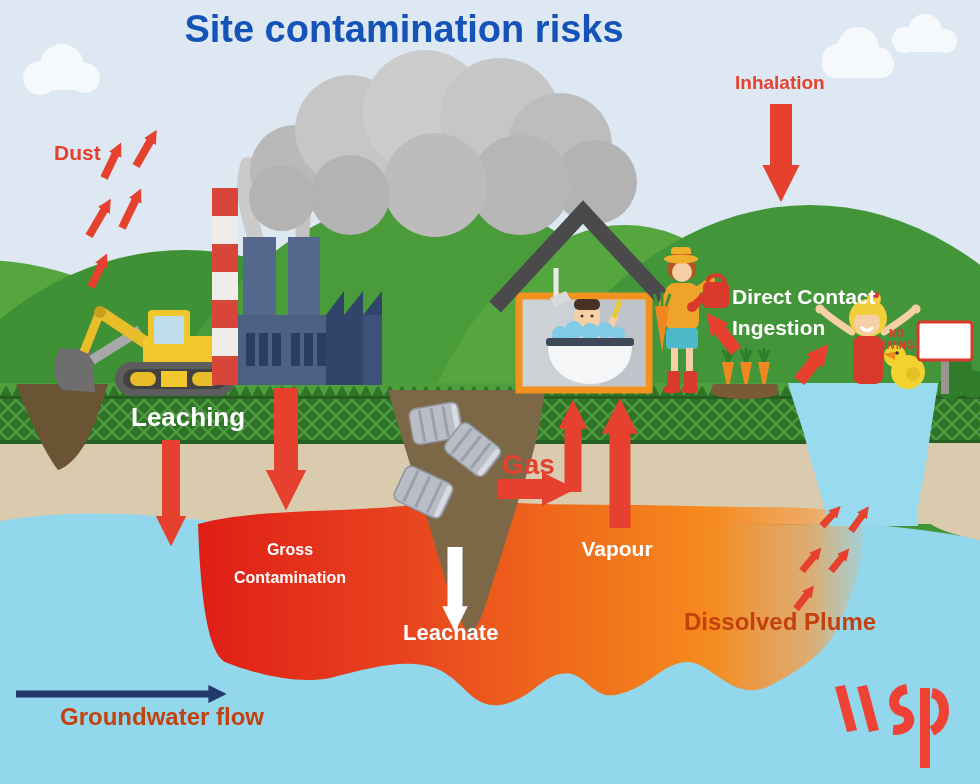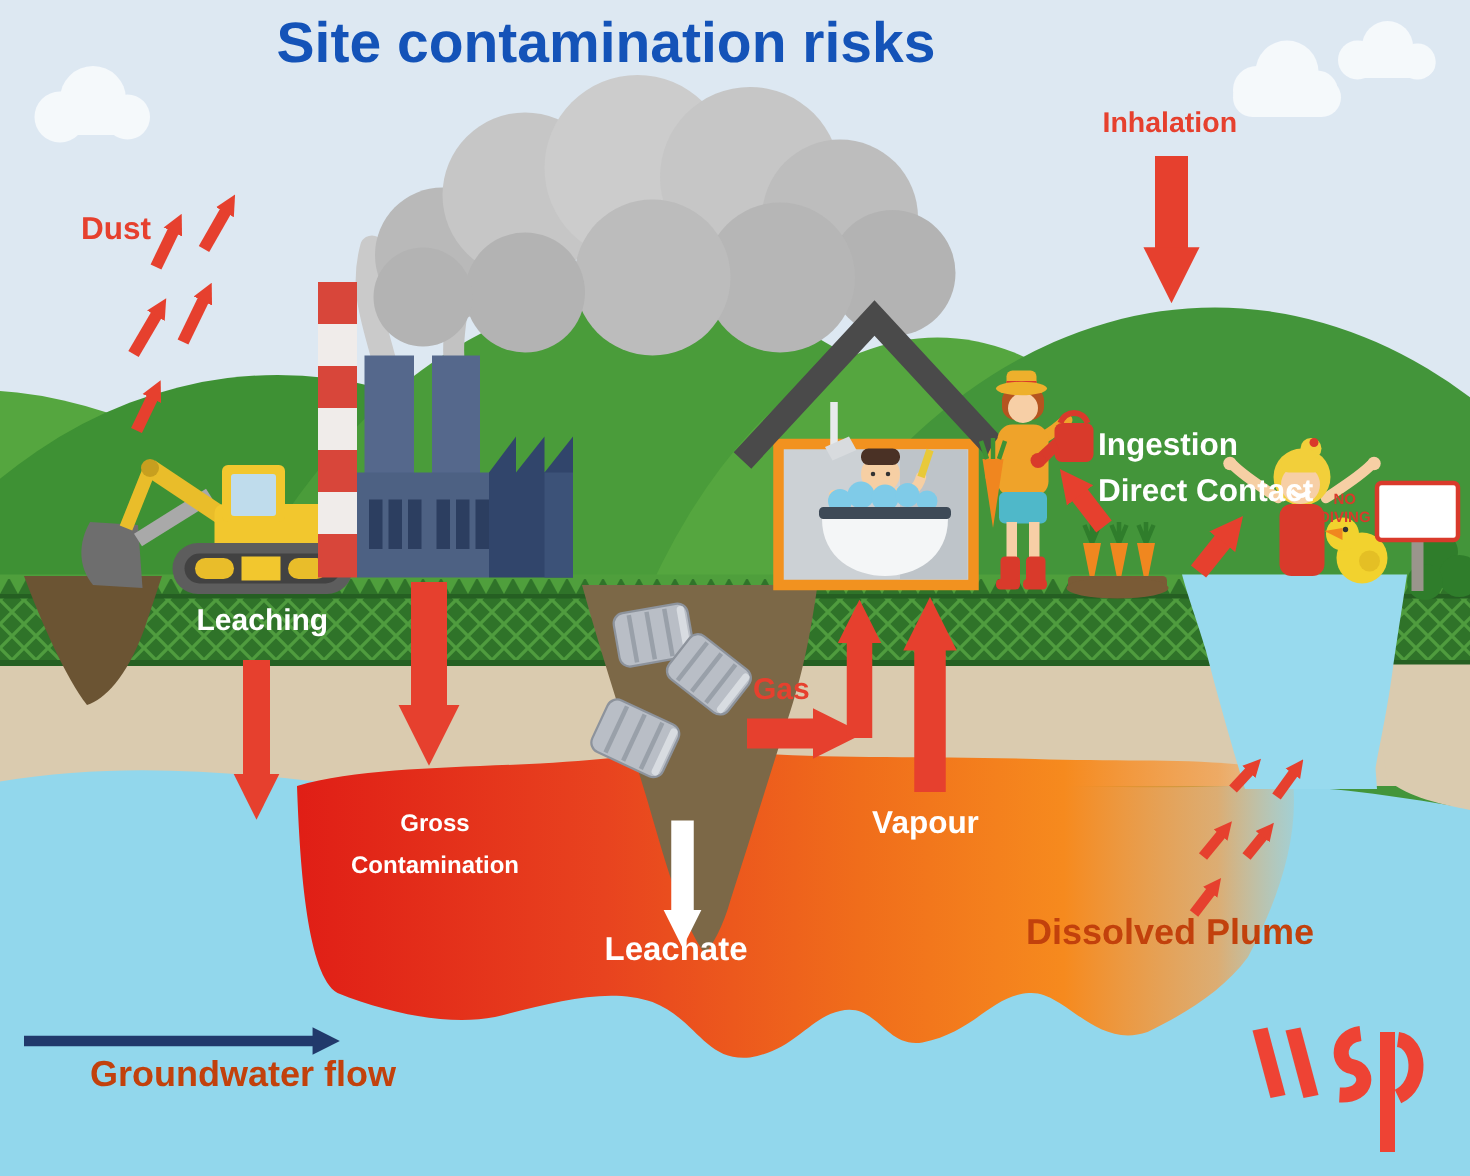--- a/index.html
+++ b/index.html
@@ -8,22 +8,22 @@
   #scene{position:absolute;left:0;top:0;}
   .lbl{position:absolute;font-weight:bold;white-space:nowrap;line-height:1.15;}
   .lbl div{white-space:nowrap;}
   .red{color:#e6402e;}
   .white{color:#ffffff;}
   .navy{color:#c2410c;}
   #title{left:0;top:8px;width:808px;text-align:center;font-size:38px;color:#1453b8;}
   #dust{left:54px;top:141px;font-size:21px;}
   #inhalation{left:735px;top:72px;font-size:19px;}
   #direct{left:732px;top:281px;font-size:21px;line-height:31px;}
-  #leaching{left:131px;top:403px;font-size:20px;}
-  #gas{left:502px;top:449px;font-size:20px;}
+  #leaching{left:131px;top:403px;font-size:26px;}
+  #gas{left:502px;top:449px;font-size:28px;}
   #gross{left:199px;top:536px;width:182px;text-align:center;font-size:16px;line-height:28px;}
   #leachate{left:403px;top:620px;font-size:22px;}
   #vapour{left:546px;top:535px;width:142px;text-align:center;font-size:21px;line-height:28px;}
   #dissolved{left:684px;top:608px;font-size:24px;}
   #gwflow{left:16px;top:703px;font-size:24px;margin-left:44px;}
   #nodiving{left:870px;top:328px;width:53px;text-align:center;font-size:10px;line-height:12px;color:#d93a2b;}
 </style>
 </head>
 <body>
 
@@ -330,22 +330,22 @@
     <path d="M74,6 C58,8 58,26 68,28 C80,30 80,48 60,47" stroke="#ee4334" stroke-width="10" fill="none"></path>
     <rect x="87" y="5" width="10" height="80"></rect>
     <path d="M99,10 C114,12 116,40 99,48" stroke="#ee4334" stroke-width="10" fill="none"></path>
   </g>
 </svg>
 
 <div class="lbl" id="title">Site contamination risks</div>
 <div class="lbl red" id="dust">Dust</div>
 <div class="lbl red" id="inhalation">Inhalation</div>
 <div class="lbl white" id="direct">
+  <div>Direct Contact</div>
   <div>Ingestion</div>
-  <div>Direct Contact</div>
 </div>
 <div class="lbl white" id="leaching">Leaching</div>
 <div class="lbl red" id="gas">Gas</div>
 <div class="lbl white" id="gross">
   <div>Gross</div>
   <div>Contamination</div>
 </div>
 <div class="lbl white" id="leachate">Leachate</div>
 <div class="lbl white" id="vapour">
   <div>Vapour</div>

